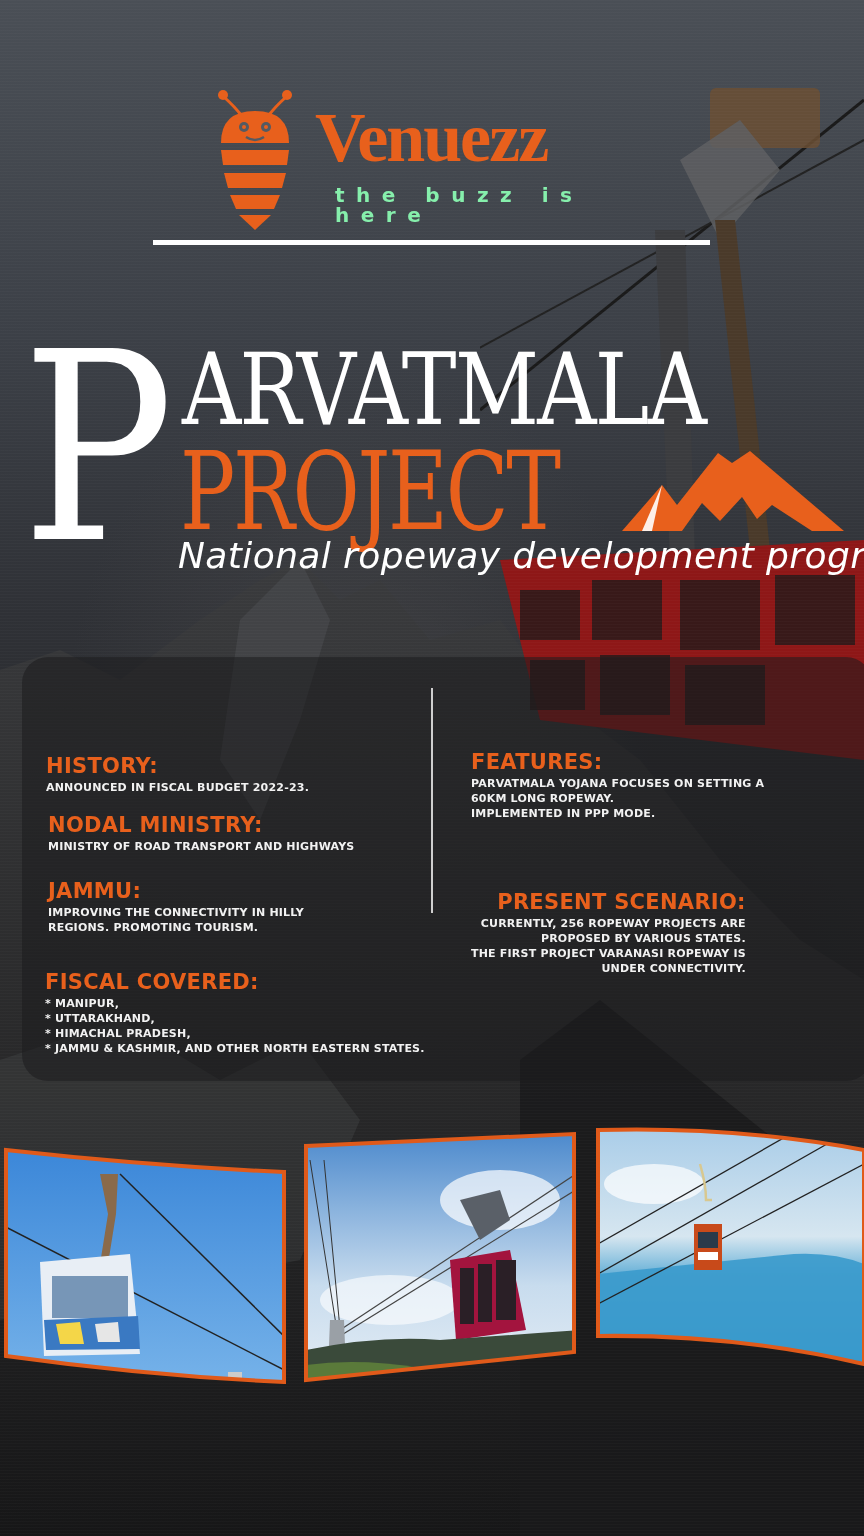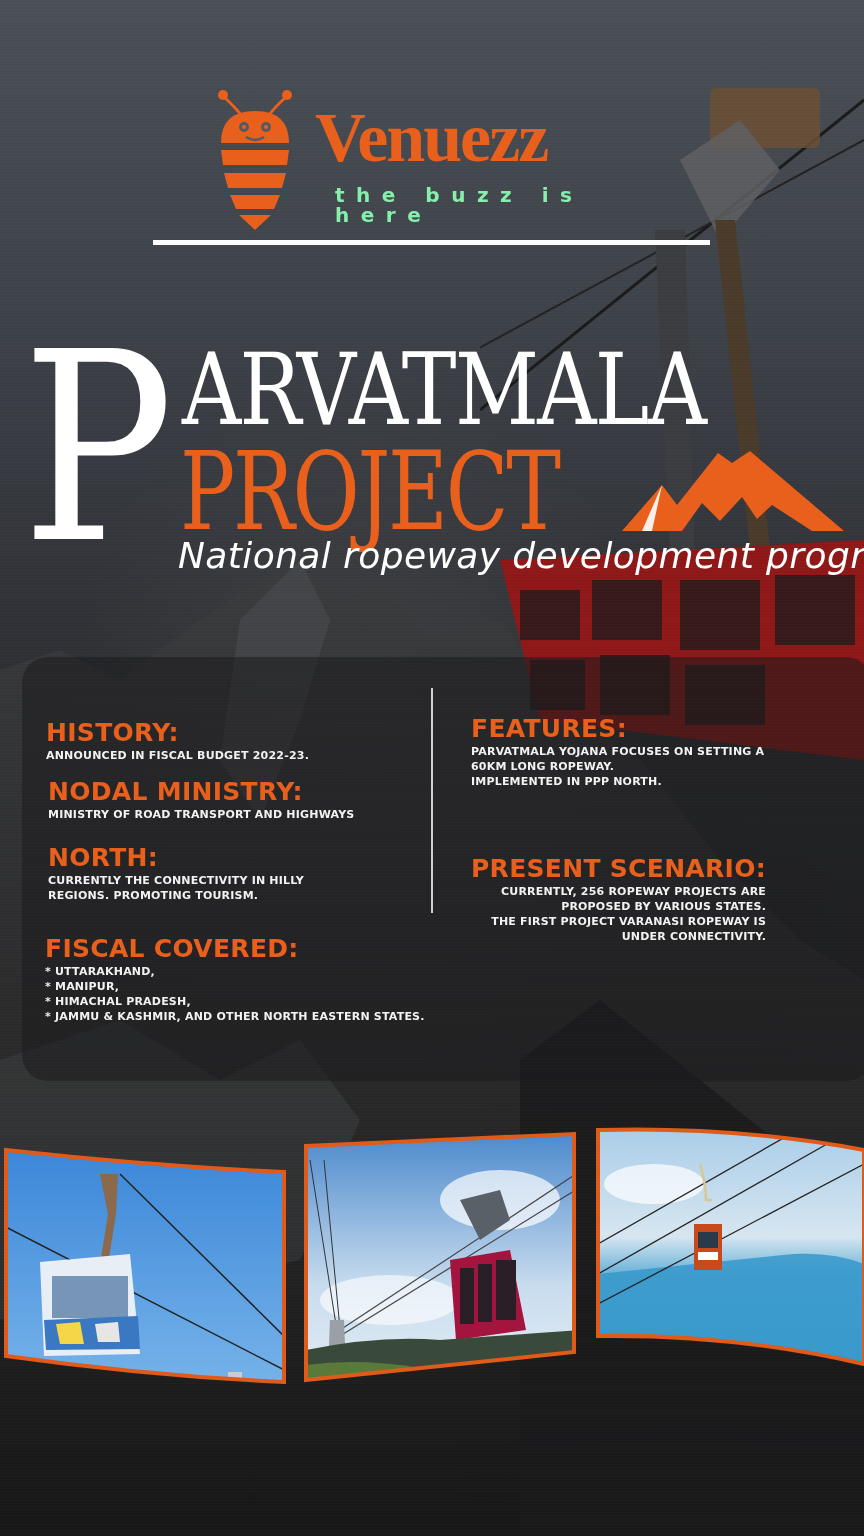--- a/index.html
+++ b/index.html
@@ -75,21 +75,21 @@
   .sec-head {
     font-family: "DejaVu Sans", sans-serif; font-weight: bold;
     color: #e8601c; line-height: 1; white-space: nowrap; letter-spacing: 0.3px;
   }
   .sec-body {
     font-family: "DejaVu Sans", sans-serif; font-weight: bold;
     color: #f2f2f2; font-size: 11px; line-height: 15px; margin-top: 3px;
     letter-spacing: 0.2px;
   }
   .sec-body div { white-space: nowrap; }
-  .h-lg { font-size: 25px; }
+  .h-lg { font-size: 21px; margin-top: 36px; }
   .frame { position: absolute; pointer-events: none; }
 </style>
 </head>
 <body>
 
 <div class="bg"></div>
 
 <svg class="mountain" viewBox="0 0 864 976" preserveAspectRatio="none">
   <defs>
     <linearGradient id="mg" x1="0" y1="0" x2="0" y2="1">
@@ -169,51 +169,51 @@
 </div>
 
 <div class="section" style="left:48px; top:779px;">
   <div class="sec-head h-lg">NODAL MINISTRY:</div>
   <div class="sec-body">
     <div>MINISTRY OF ROAD TRANSPORT AND HIGHWAYS</div>
   </div>
 </div>
 
 <div class="section" style="left:48px; top:845px;">
-  <div class="sec-head h-lg">NORTH:</div>
-  <div class="sec-body">
-    <div>CURRENTLY THE CONNECTIVITY IN HILLY</div>
+  <div class="sec-head h-lg">JAMMU:</div>
+  <div class="sec-body">
+    <div>IMPROVING THE CONNECTIVITY IN HILLY</div>
     <div>REGIONS. PROMOTING TOURISM.</div>
   </div>
 </div>
 
 <div class="section" style="left:471px; top:716px;">
   <div class="sec-head h-lg">FEATURES:</div>
   <div class="sec-body">
     <div>PARVATMALA YOJANA FOCUSES ON SETTING A</div>
     <div>60KM LONG ROPEWAY.</div>
-    <div>IMPLEMENTED IN PPP NORTH.</div>
+    <div>IMPLEMENTED IN PPP MODE.</div>
   </div>
 </div>
 
 <div class="section" style="left:471px; top:856px;text-align:right;">
   <div class="sec-head h-lg">PRESENT SCENARIO:</div>
   <div class="sec-body">
     <div>CURRENTLY, 256 ROPEWAY PROJECTS ARE</div>
     <div>PROPOSED BY VARIOUS STATES.</div>
     <div>THE FIRST PROJECT VARANASI ROPEWAY IS</div>
     <div>UNDER CONNECTIVITY.</div>
   </div>
 </div>
 
 <div class="section" style="left:45px; top:936px;">
   <div class="sec-head h-lg">FISCAL COVERED:</div>
   <div class="sec-body">
+    <div>* MANIPUR,</div>
     <div>* UTTARAKHAND,</div>
-    <div>* MANIPUR,</div>
     <div>* HIMACHAL PRADESH,</div>
     <div>* JAMMU &amp; KASHMIR, AND OTHER NORTH EASTERN STATES.</div>
   </div>
 </div>
 
 <svg class="frame" style="left:0; top:1144px;" width="292" height="250" viewBox="0 0 292 250">
   <defs>
     <clipPath id="c1">
         <path d="M6 6 Q150 22 284 28 L284 238 Q150 232 6 212 Z"></path>
       </clipPath>

